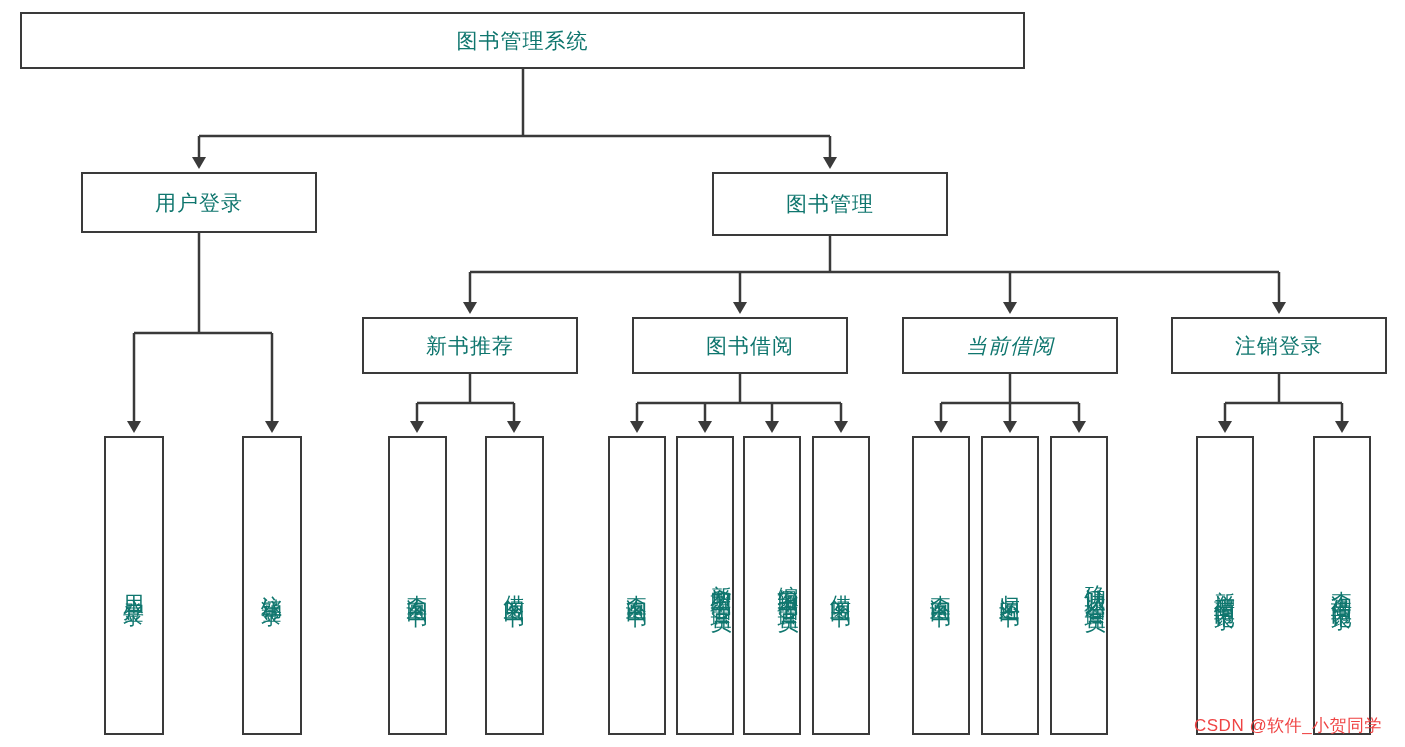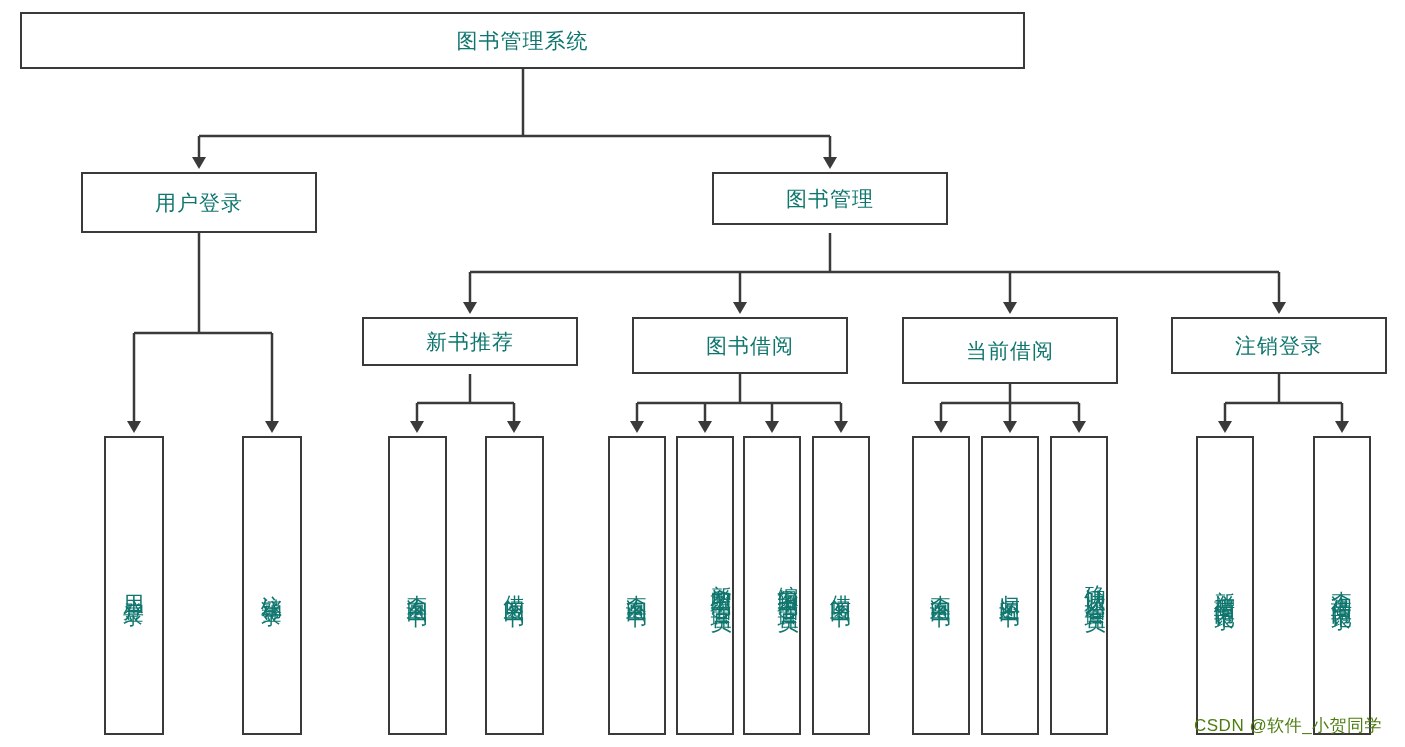--- a/index.html
+++ b/index.html
@@ -47,21 +47,21 @@
     line-height: 1.0;
   }
   .node.vert.top-align {
     align-items: flex-start;
   }
   .watermark {
     position: absolute;
     left: 1194px;
     top: 714px;
     font-size: 17px;
-    color: #4d7c0f;
+    color: #ef4444;
     white-space: nowrap;
     letter-spacing: 0.5px;
   }
 </style>
 </head>
 <body>
 
 <div id="canvas">
 
   <svg id="wires" viewBox="0 0 1405 747">
@@ -114,31 +114,31 @@
     </g>
   </svg>
 
   <div class="node horiz" style="left:20px; top:12px; width:1005px; height:57px;">
     <span>图书管理系统</span>
   </div>
 
   <div class="node horiz" style="left:81px; top:172px; width:236px; height:61px;">
     <span>用户登录</span>
   </div>
-  <div class="node horiz" style="left:712px; top:172px; width:236px; height:53px;">
+  <div class="node horiz" style="left:712px; top:172px; width:236px; height:64px;">
     <span>图书管理</span>
   </div>
 
-  <div class="node horiz" style="left:362px; top:317px; width:216px; height:49px;">
+  <div class="node horiz" style="left:362px; top:317px; width:216px; height:57px;">
     <span>新书推荐</span>
   </div>
   <div class="node horiz" style="left:632px; top:317px; width:216px; height:57px;padding-left:20px;">
     <span>图书借阅</span>
   </div>
-  <div class="node horiz" style="left:902px; top:317px; width:216px; height:67px;">
+  <div class="node horiz" style="left:902px; top:317px; width:216px; height:57px;font-style:italic;">
     <span>当前借阅</span>
   </div>
   <div class="node horiz" style="left:1171px; top:317px; width:216px; height:57px;">
     <span>注销登录</span>
   </div>
 
   <div class="node vert" style="left:104px; top:436px; width:60px; height:299px;">
     <span>用户登录</span>
   </div>
   <div class="node vert" style="left:242px; top:436px; width:60px; height:299px;">

